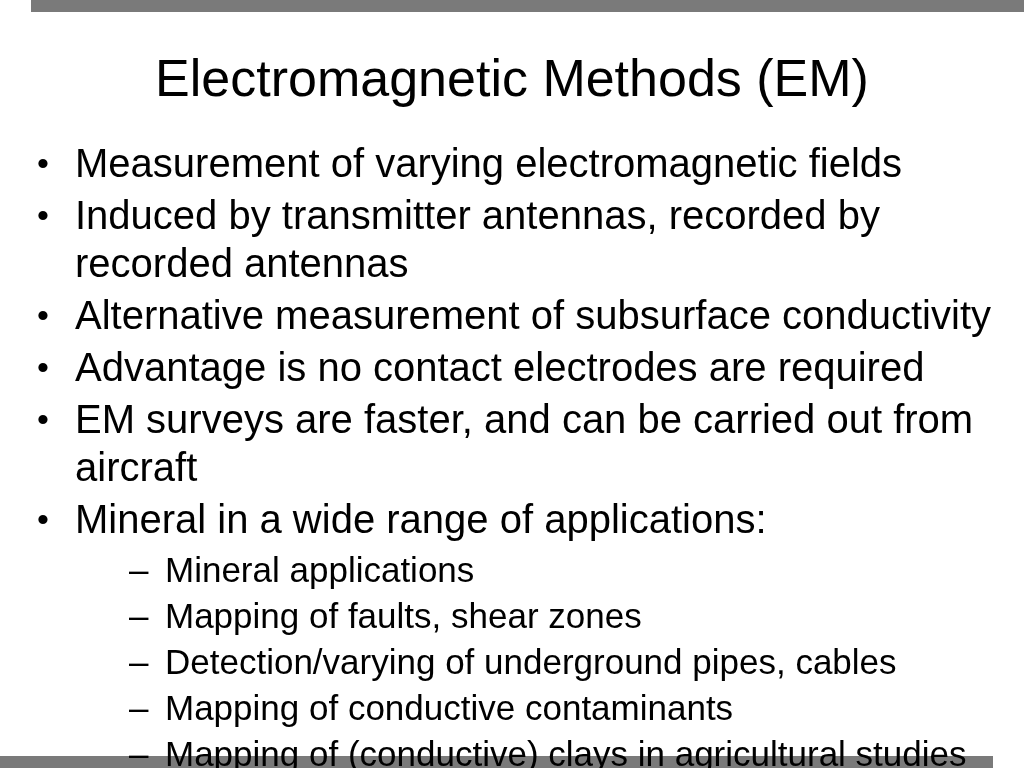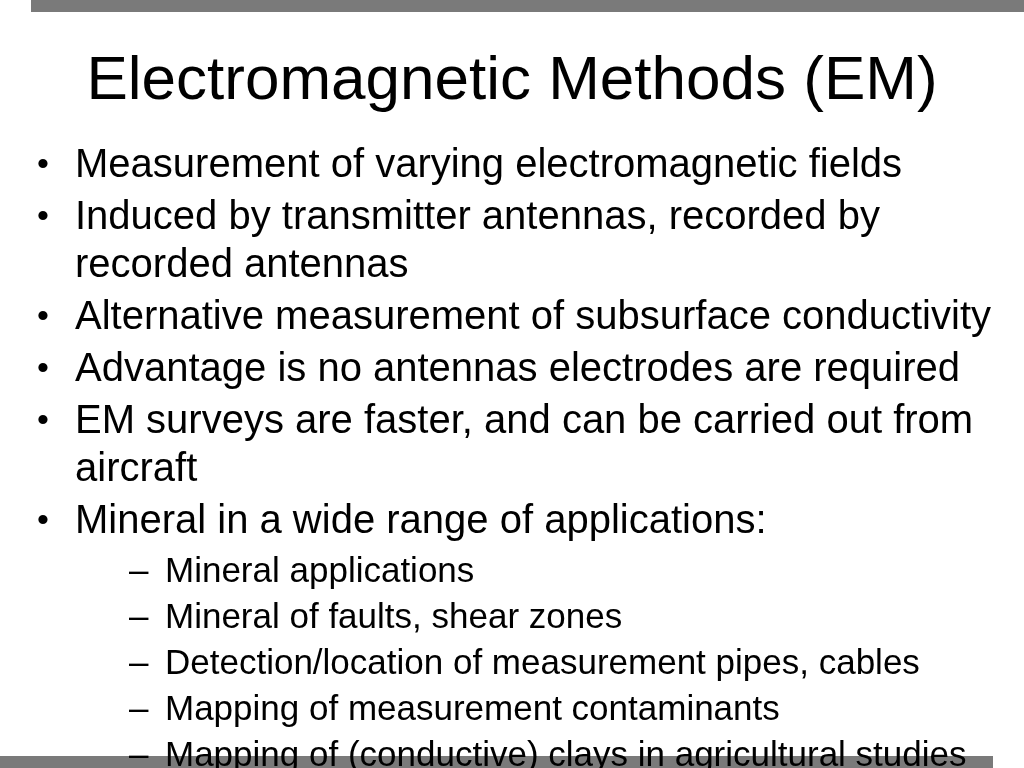--- a/index.html
+++ b/index.html
@@ -32,21 +32,21 @@
     left: 0;
     right: 31px;
   }
   .title {
     position: absolute;
     top: 42px;
     left: 0;
     width: 100%;
     margin: 0;
     text-align: center;
-    font-size: 62px;
+    font-size: 52px;
     font-weight: 400;
     line-height: 72px;
     white-space: nowrap;
   }
   .content {
     position: absolute;
     top: 139px;
     left: 37px;
     right: 18px;
   }
@@ -100,51 +100,51 @@
       <span class="text">Induced by transmitter antennas, recorded by recorded antennas</span>
     </div>
 
     <div class="bullet-row l1">
       <span class="marker">•</span>
       <span class="text">Alternative measurement of subsurface conductivity</span>
     </div>
 
     <div class="bullet-row l1">
       <span class="marker">•</span>
-      <span class="text">Advantage is no antennas electrodes are required</span>
+      <span class="text">Advantage is no contact electrodes are required</span>
     </div>
 
     <div class="bullet-row l1">
       <span class="marker">•</span>
       <span class="text">EM surveys are faster, and can be carried out from aircraft</span>
     </div>
 
     <div class="bullet-row l1">
       <span class="marker">•</span>
       <span class="text">Mineral in a wide range of applications:</span>
     </div>
 
     <div class="bullet-row l2">
       <span class="marker">–</span>
       <span class="text">Mineral applications</span>
     </div>
 
     <div class="bullet-row l2">
       <span class="marker">–</span>
-      <span class="text">Mineral of faults, shear zones</span>
+      <span class="text">Mapping of faults, shear zones</span>
     </div>
 
     <div class="bullet-row l2">
       <span class="marker">–</span>
-      <span class="text">Detection/location of measurement pipes, cables</span>
+      <span class="text">Detection/varying of underground pipes, cables</span>
     </div>
 
     <div class="bullet-row l2">
       <span class="marker">–</span>
-      <span class="text">Mapping of measurement contaminants</span>
+      <span class="text">Mapping of conductive contaminants</span>
     </div>
 
     <div class="bullet-row l2">
       <span class="marker">–</span>
       <span class="text">Mapping of (conductive) clays in agricultural studies</span>
     </div>
 
   </div>
 </div>
 

